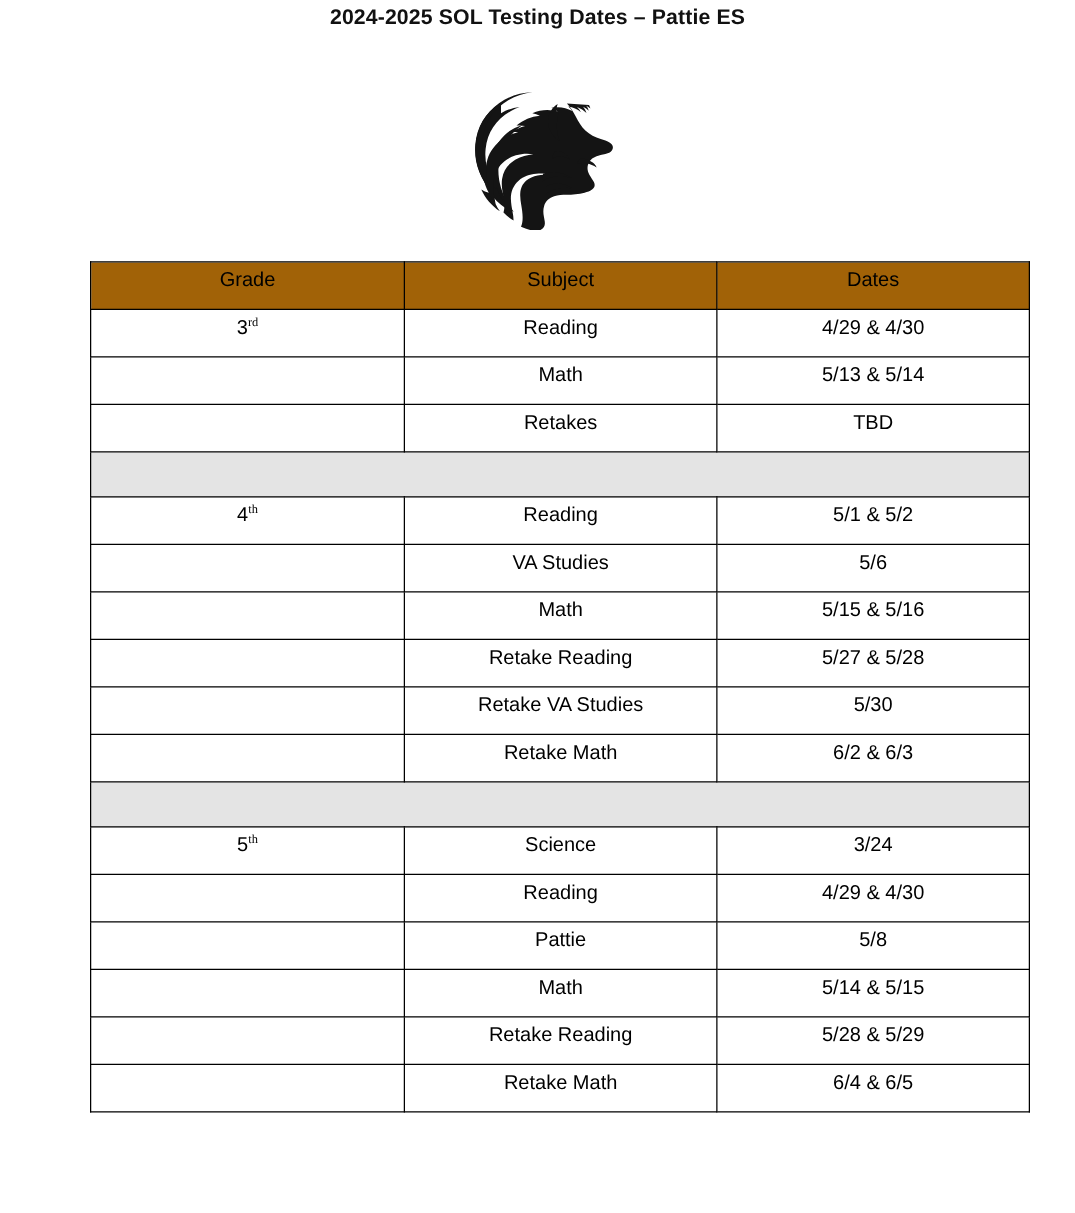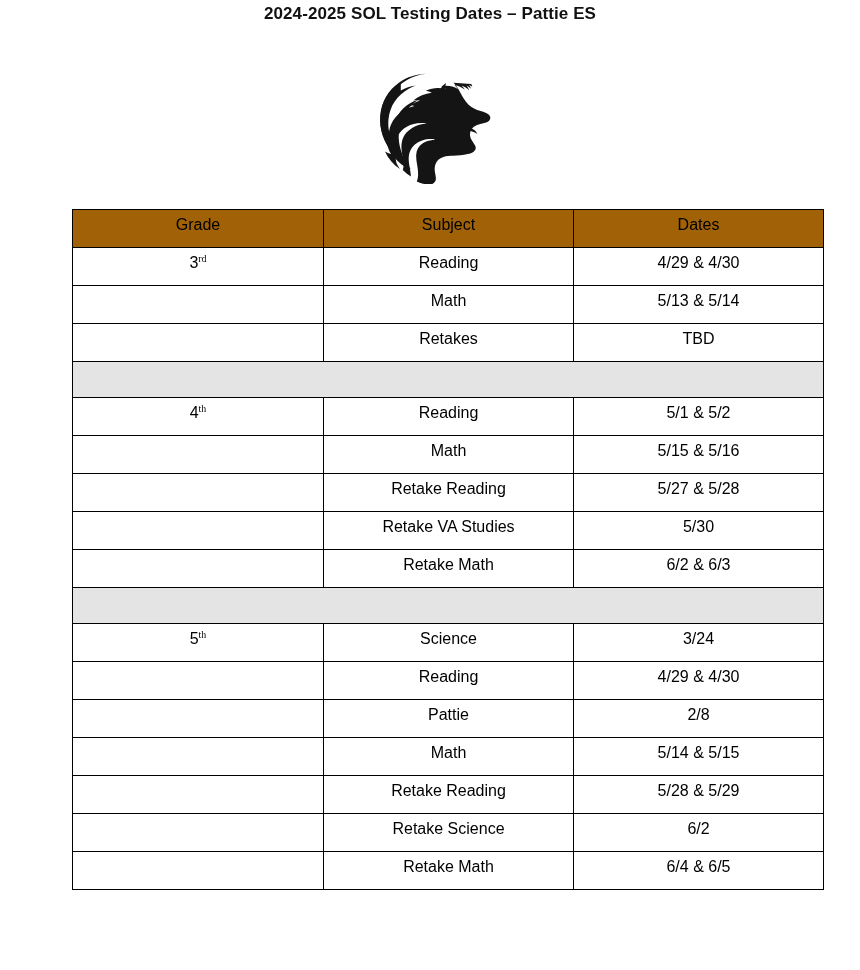--- a/index.html
+++ b/index.html
@@ -165,20 +165,25 @@
       <td colspan="3"></td>
     </tr>
 
     <tr>
       <td class="grade-cell"><span>4</span><sup>th</sup></td>
       <td class="subject-cell">Reading</td>
       <td class="dates-cell">5/1 &amp; 5/2</td>
     </tr>
     <tr>
       <td class="grade-cell"></td>
+      <td class="subject-cell">VA Studies</td>
+      <td class="dates-cell">5/6</td>
+    </tr>
+    <tr>
+      <td class="grade-cell"></td>
       <td class="subject-cell">Math</td>
       <td class="dates-cell">5/15 &amp; 5/16</td>
     </tr>
     <tr>
       <td class="grade-cell"></td>
       <td class="subject-cell">Retake Reading</td>
       <td class="dates-cell">5/27 &amp; 5/28</td>
     </tr>
     <tr>
       <td class="grade-cell"></td>
@@ -201,37 +206,32 @@
       <td class="dates-cell">3/24</td>
     </tr>
     <tr>
       <td class="grade-cell"></td>
       <td class="subject-cell">Reading</td>
       <td class="dates-cell">4/29 &amp; 4/30</td>
     </tr>
     <tr>
       <td class="grade-cell"></td>
       <td class="subject-cell">Pattie</td>
-      <td class="dates-cell">2/8</td>
+      <td class="dates-cell">5/8</td>
     </tr>
     <tr>
       <td class="grade-cell"></td>
       <td class="subject-cell">Math</td>
       <td class="dates-cell">5/14 &amp; 5/15</td>
     </tr>
     <tr>
       <td class="grade-cell"></td>
       <td class="subject-cell">Retake Reading</td>
       <td class="dates-cell">5/28 &amp; 5/29</td>
     </tr>
     <tr>
       <td class="grade-cell"></td>
-      <td class="subject-cell">Retake Science</td>
-      <td class="dates-cell">6/2</td>
-    </tr>
-    <tr>
-      <td class="grade-cell"></td>
       <td class="subject-cell">Retake Math</td>
       <td class="dates-cell">6/4 &amp; 6/5</td>
     </tr>
 
   </tbody>
 </table>
 
 </body></html>

